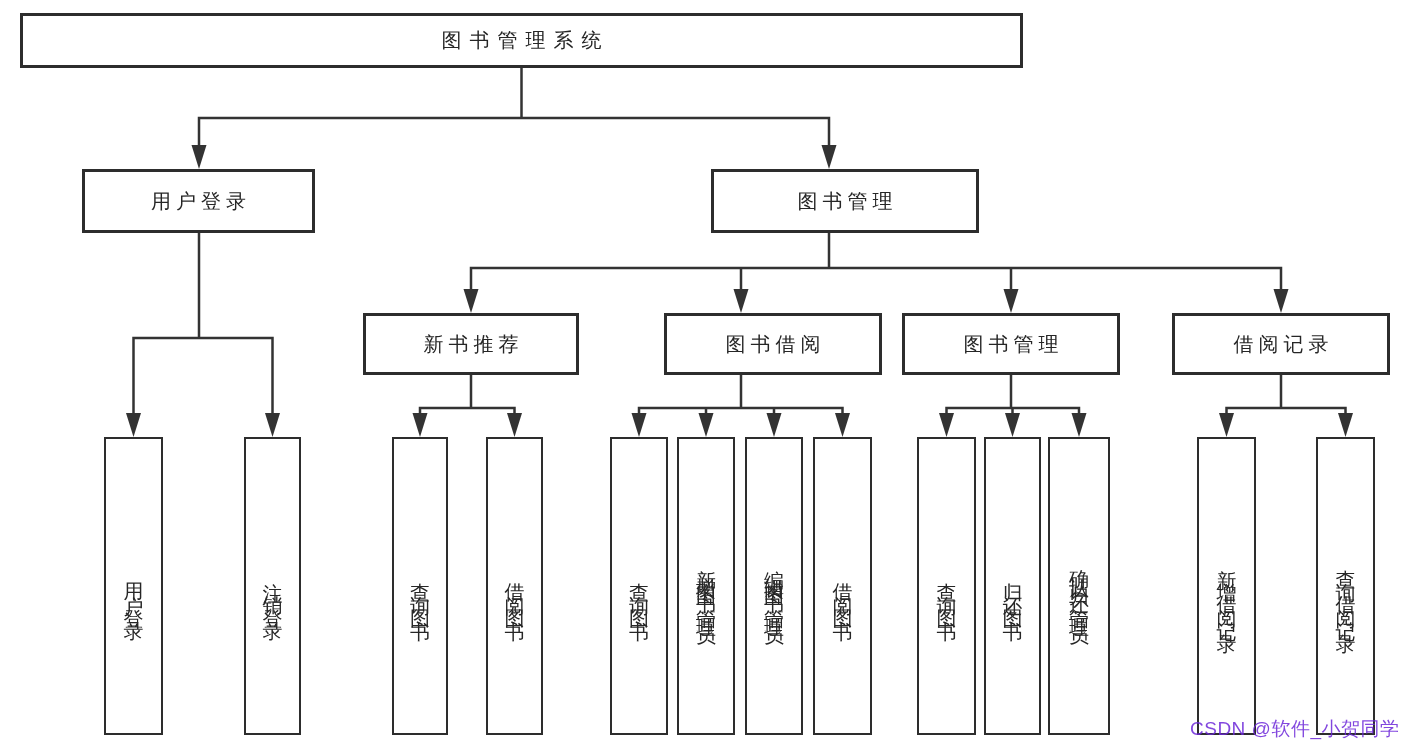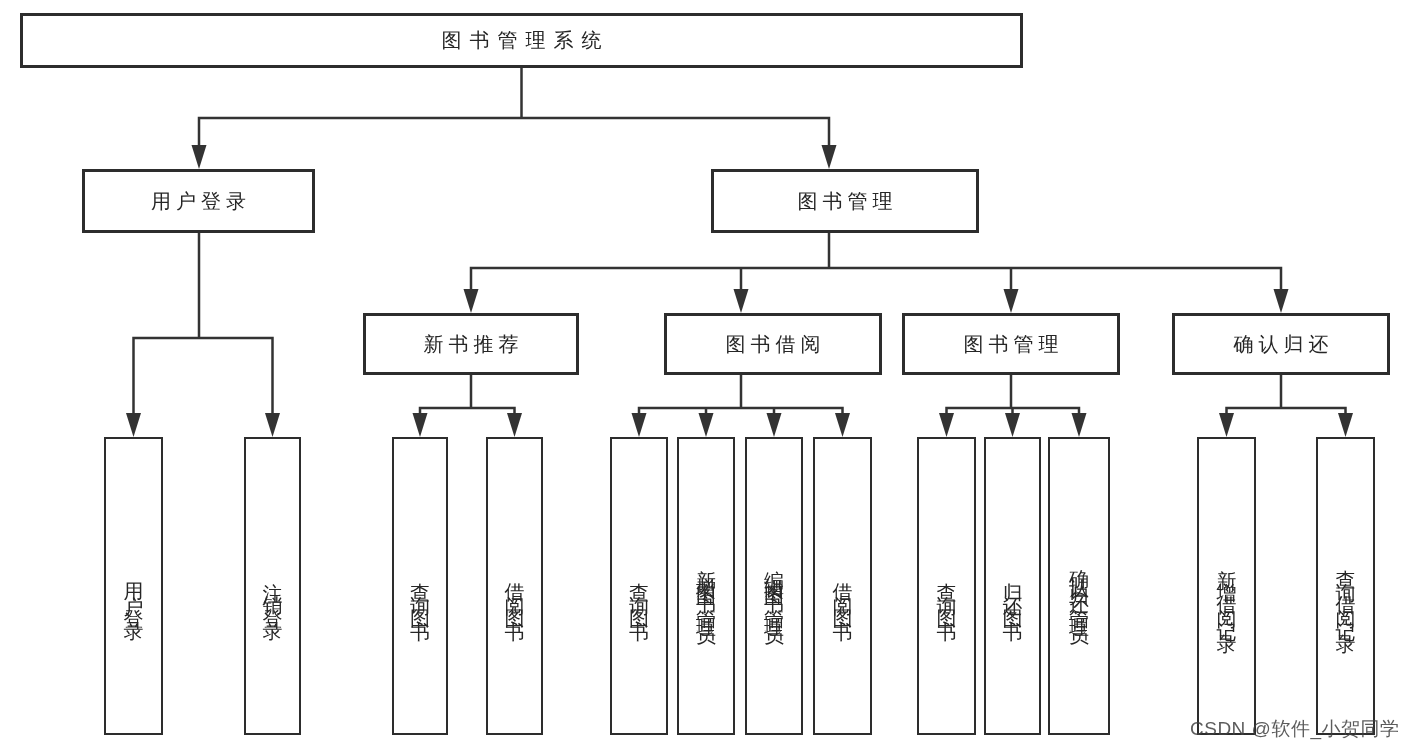--- a/index.html
+++ b/index.html
@@ -105,21 +105,21 @@
   <div class="box l3" style="left:363px;width:216px;">
     <span class="hlabel">新书推荐</span>
   </div>
   <div class="box l3" style="left:632px;width:218px;margin-left:32px;">
     <span class="hlabel">图书借阅</span>
   </div>
   <div class="box l3" style="left:902px;width:218px;">
     <span class="hlabel">图书管理</span>
   </div>
   <div class="box l3" style="left:1172px;width:218px;">
-    <span class="hlabel">确认归还</span>
+    <span class="hlabel">借阅记录</span>
   </div>
 
   <div class="box leaf" style="left:104px;width:59px;">
     <span class="vlabel">用户登录</span>
   </div>
   <div class="box leaf" style="left:244px;width:57px;">
     <span class="vlabel">注销登录</span>
   </div>
 
   <div class="box leaf" style="left:392px;width:56px;">
@@ -152,14 +152,14 @@
     <span class="vlabel">确认归还（管理员）</span>
   </div>
 
   <div class="box leaf" style="left:1197px;width:59px;">
     <span class="vlabel">新增借阅记录</span>
   </div>
   <div class="box leaf" style="left:1316px;width:59px;">
     <span class="vlabel">查询借阅记录</span>
   </div>
 
-  <div class="watermark" style="color: #404040;">CSDN @软件_小贺同学</div>
+  <div class="watermark" style="color: #6d28d9;">CSDN @软件_小贺同学</div>
 </div>
 
 </body></html>

